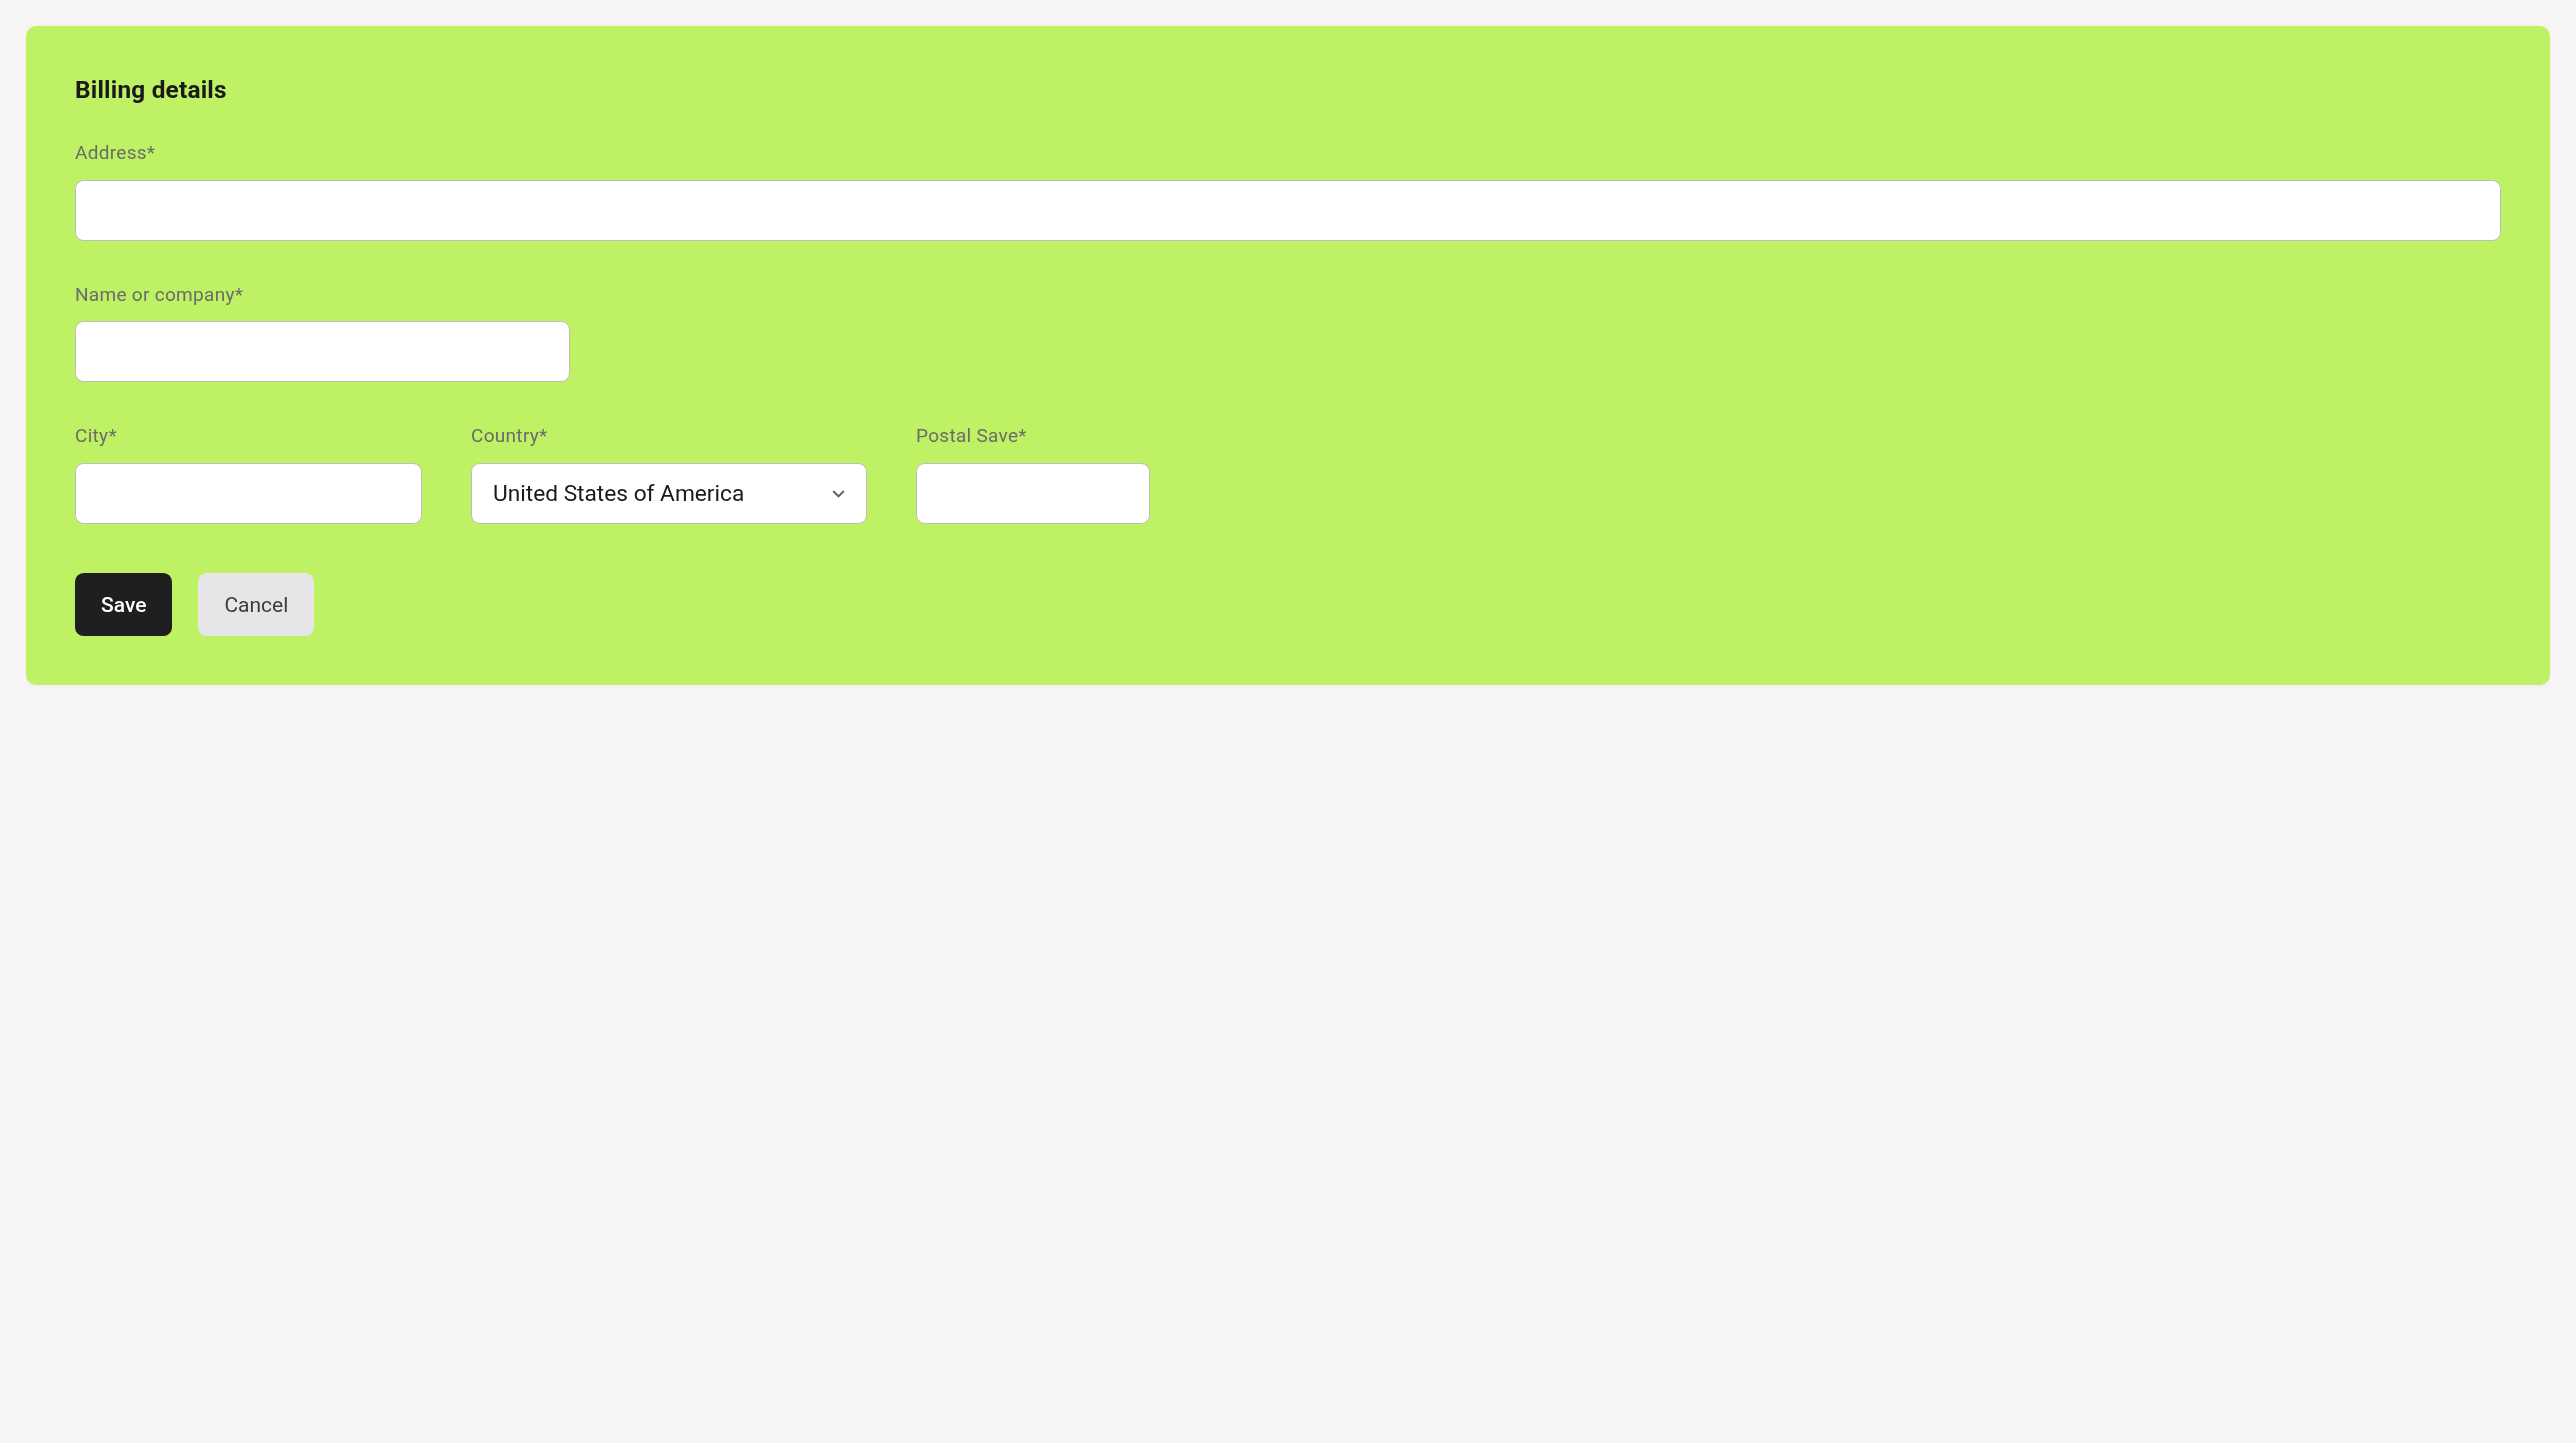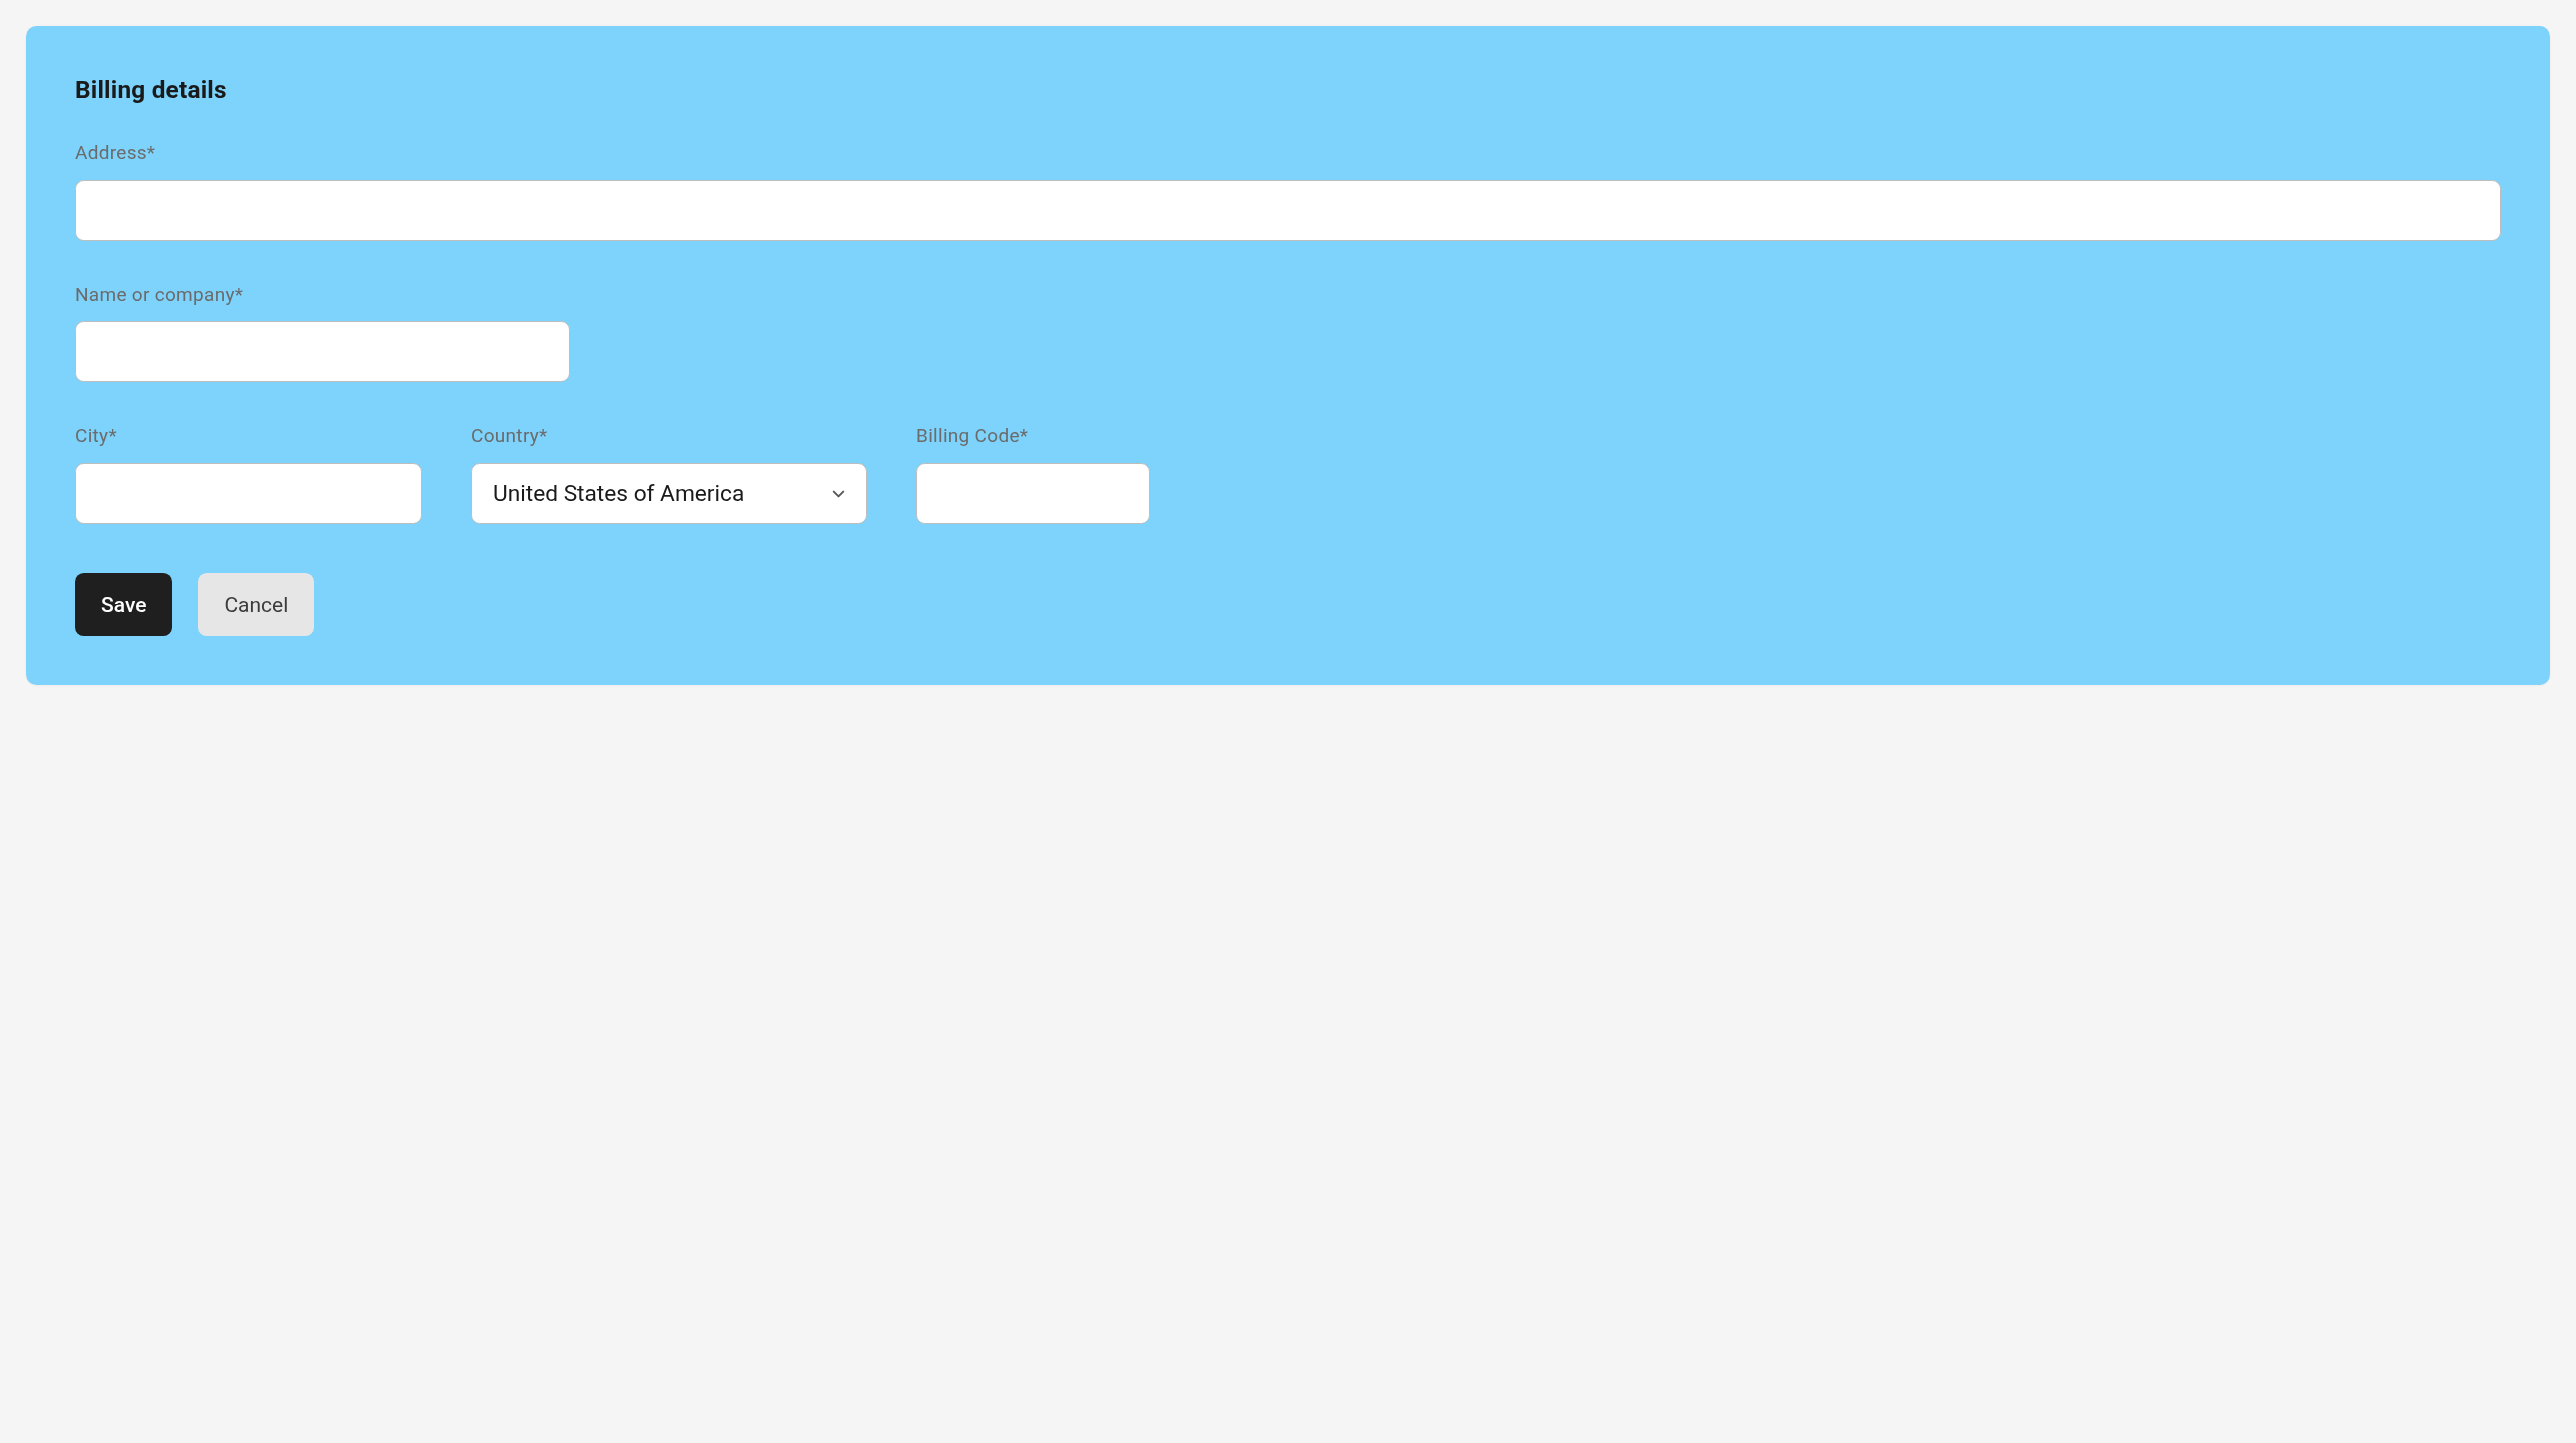--- a/index.html
+++ b/index.html
@@ -6,21 +6,21 @@
       box-sizing: border-box;
       margin: 0;
       padding: 0;
     }
     body {
       font-family: -apple-system, BlinkMacSystemFont, "Segoe UI", Roboto, Helvetica, Arial, sans-serif;
       background-color: #f5f5f5;
       padding: 26px;
     }
     .card {
-      background-color: #7dd3fc;
+      background-color: #bef264;
       border-radius: 10.5px;
       padding: 49px;
       box-shadow: 0 0.9px 2.6px rgba(0,0,0,0.04);
     }
     .card-title {
       font-size: 24.4px;
       font-weight: 700;
       color: #1a1a1a;
       letter-spacing: 0.2px;
       margin-bottom: 37px;
@@ -159,21 +159,21 @@
         </select>
         <span class="select-chevron">
           <svg viewBox="0 0 24 24" fill="none" stroke="currentColor" stroke-width="2.5" stroke-linecap="round" stroke-linejoin="round">
             <polyline points="6 9 12 15 18 9"></polyline>
           </svg>
         </span>
       </div>
     </div>
 
     <div class="form-col col-postal">
-      <label class="form-label">Billing Code*</label>
+      <label class="form-label">Postal Save*</label>
       <input type="text" class="form-input" value="" style="">
     </div>
   </div>
 
   <div class="button-row">
     <button class="btn btn-primary">Save</button>
     <button class="btn btn-secondary">Cancel</button>
   </div>
 </div>
 

